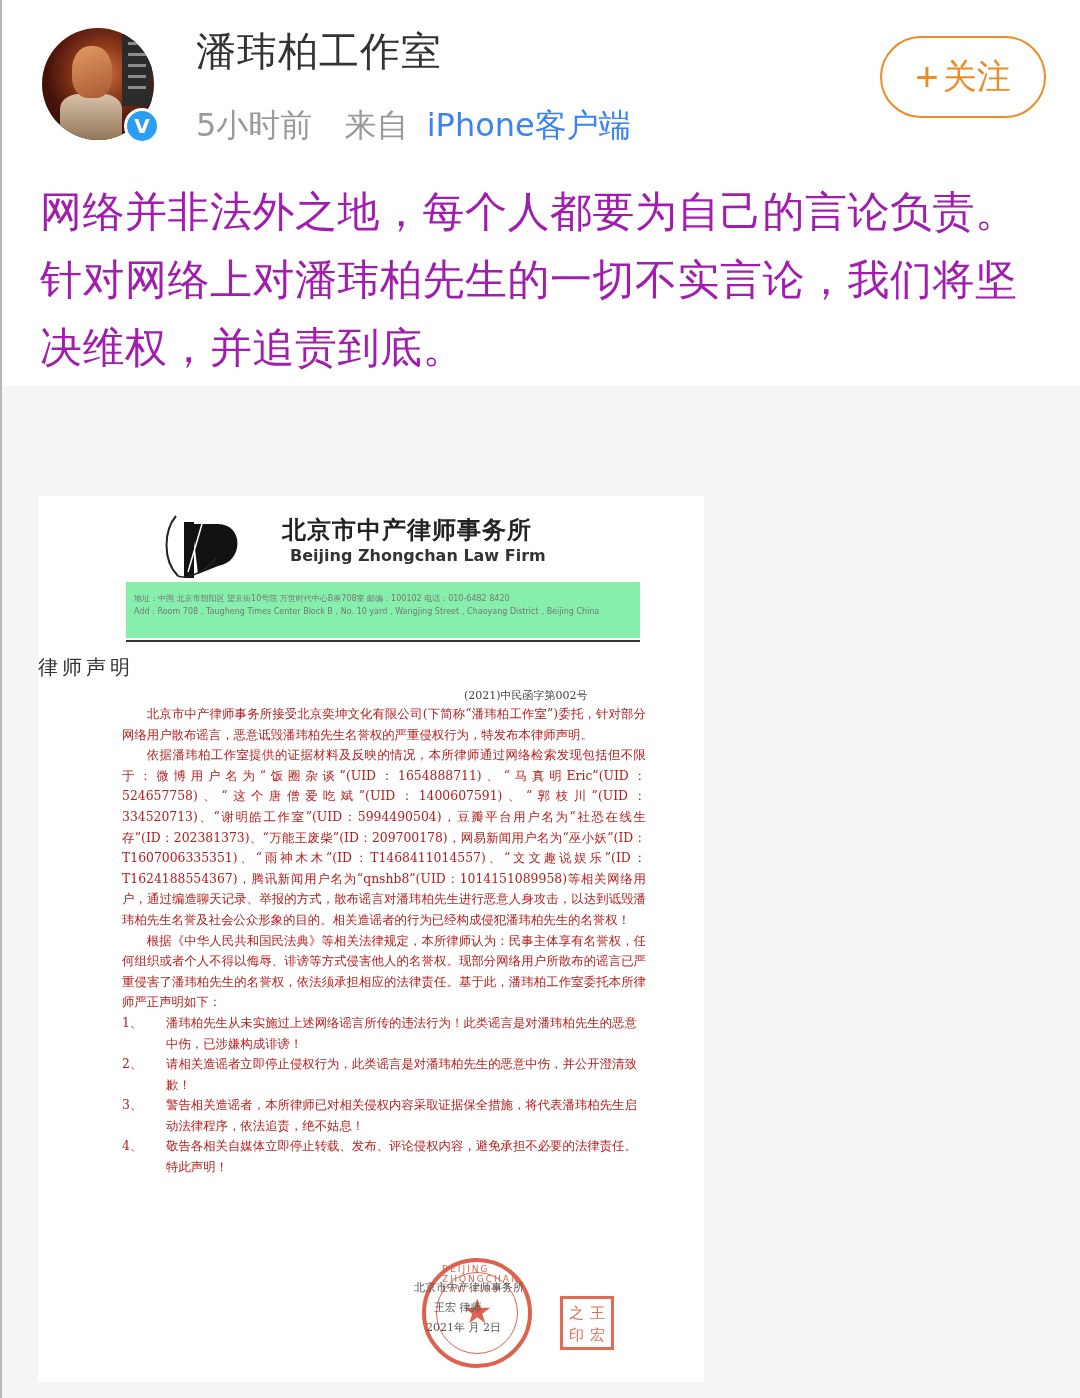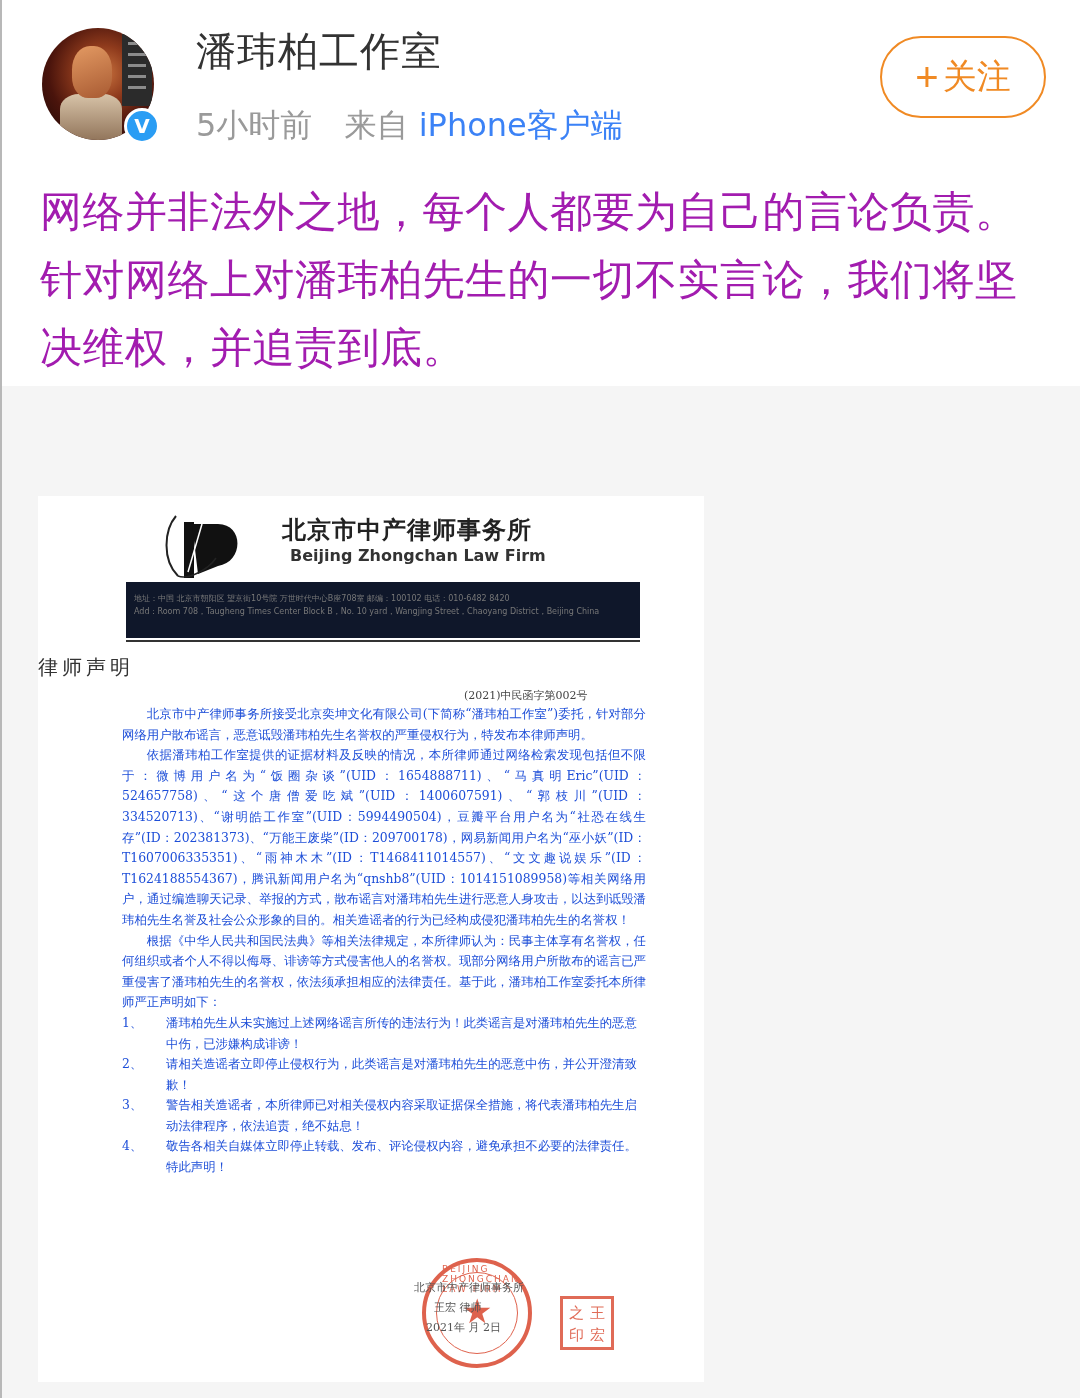--- a/index.html
+++ b/index.html
@@ -16,45 +16,45 @@
       background: linear-gradient(180deg, #d7c3a8, #8c6f55); }
     .avatar .poster { position: absolute; left: 80px; top: 6px; width: 30px; height: 72px; background: #2b2b2b; }
     .avatar .poster i { display: block; margin: 8px 6px 0; height: 3px; background: #8c8c8c; }
     .verified-badge { position: absolute; left: 82px; top: 80px; width: 36px; height: 36px; border-radius: 50%;
       background: #2a9df4; border: 3px solid #ffffff; color: #ffffff; font-size: 20px; font-weight: bold;
       display: flex; align-items: center; justify-content: center; font-family: "DejaVu Sans", sans-serif; }
 
     .username { position: absolute; left: 194px; top: 24px; font-size: 40px; color: #333333; letter-spacing: 1px; }
     .meta { position: absolute; left: 194px; top: 104px; font-size: 32px; color: #9a9a9a; white-space: nowrap; }
     .meta .time { margin-right: 22px; }
-    .meta .from-label { }
+    .meta .from-label { margin-right: 8px; }
     .meta .source { color: #3b82f6; }
 
     .follow-btn { position: absolute; left: 878px; top: 36px; width: 166px; height: 82px; border: 2px solid #f08a24;
       border-radius: 41px; color: #f08a24; font-size: 34px; display: flex; align-items: center; justify-content: center;
       background: #ffffff; cursor: pointer; }
     .follow-btn .plus { font-size: 40px; margin-right: 4px; line-height: 1; }
 
     .post-text { position: absolute; left: 38px; top: 178px; width: 1010px; font-size: 42px; line-height: 68px; color: #a21caf; letter-spacing: 0.5px; }
 
     .repost { position: absolute; left: 0; top: 386px; width: 1080px; height: 1012px; background: #f5f5f5; }
     .repost-line { position: absolute; left: 38px; top: 34px; font-size: 40px; white-space: nowrap; }
     .repost-line .mention { color: #4f7cb3; }
     .repost-line .title { color: #333333; }
 
     .doc { position: absolute; left: 36px; top: 110px; width: 666px; height: 886px; background: #ffffff; overflow: hidden;
       font-family: "DejaVu Serif", "Liberation Serif", serif; color: #3a3a3a; }
     .doc-logo { position: absolute; left: 120px; top: 14px; width: 90px; height: 72px; }
     .doc-firm-cn { position: absolute; left: 244px; top: 18px; font-size: 24px; font-weight: bold; color: #222222; letter-spacing: 1px; font-family: "DejaVu Sans", sans-serif; }
     .doc-firm-en { position: absolute; left: 252px; top: 50px; font-size: 16px; font-weight: bold; color: #333333; font-family: "DejaVu Sans", sans-serif; }
-    .doc-addr { position: absolute; left: 88px; top: 86px; width: 514px; height: 56px; background: #0f172a; padding: 10px 8px 0; font-size: 8px; line-height: 13px; color: #777777; font-family: "DejaVu Sans", sans-serif; white-space: nowrap; overflow: hidden; }
+    .doc-addr { position: absolute; left: 88px; top: 86px; width: 514px; height: 56px; background: #86efac; padding: 10px 8px 0; font-size: 8px; line-height: 13px; color: #777777; font-family: "DejaVu Sans", sans-serif; white-space: nowrap; overflow: hidden; }
     .doc-rule { position: absolute; left: 88px; top: 144px; width: 514px; height: 2px; background: #333333; }
     .doc-title { position: absolute; left: 0; width: 666px; top: 158px; text-align: left; font-size: 20px; letter-spacing: 4px; color: #333333; }
     .doc-ref { position: absolute; left: 426px; top: 192px; font-size: 11px; color: #444444; }
-    .doc-body { position: absolute; left: 84px; top: 208px; width: 524px; font-size: 12.4px; line-height: 20.6px; color: #1d4ed8; }
+    .doc-body { position: absolute; left: 84px; top: 208px; width: 524px; font-size: 12.4px; line-height: 20.6px; color: #b91c1c; }
     .doc-body p { text-indent: 2em; text-align: justify; }
     .doc-list { list-style: none; }
     .doc-list li { display: flex; }
     .doc-list .num { width: 44px; flex: none; }
     .doc-list .txt { flex: 1; }
     .doc-closing { padding-left: 44px; }
     .doc-sign { position: absolute; left: 376px; top: 782px; font-size: 11px; color: #555555; line-height: 20px; }
     .seal { position: absolute; left: 384px; top: 762px; width: 110px; height: 110px; border-radius: 50%; border: 4px solid #d9472e; opacity: 0.85; }
     .seal::before { content: ""; position: absolute; left: 10px; top: 10px; right: 10px; bottom: 10px; border-radius: 50%; border: 1.5px solid #d9472e; }
     .seal .star { position: absolute; left: 36px; top: 32px; font-size: 34px; color: #d9472e; line-height: 1; }

